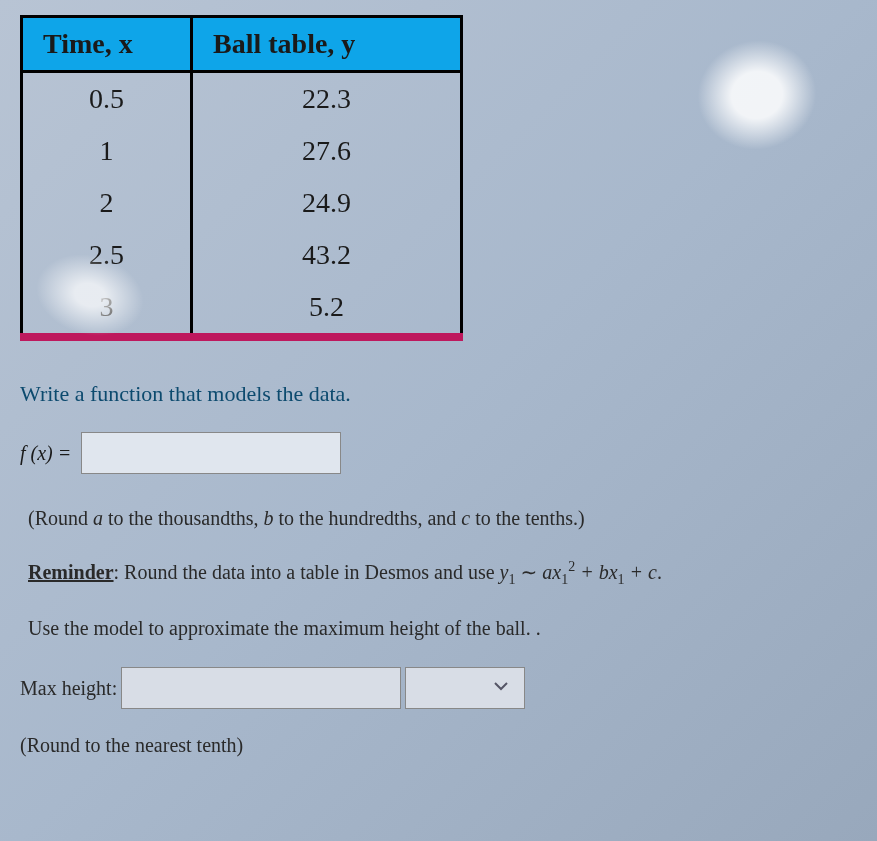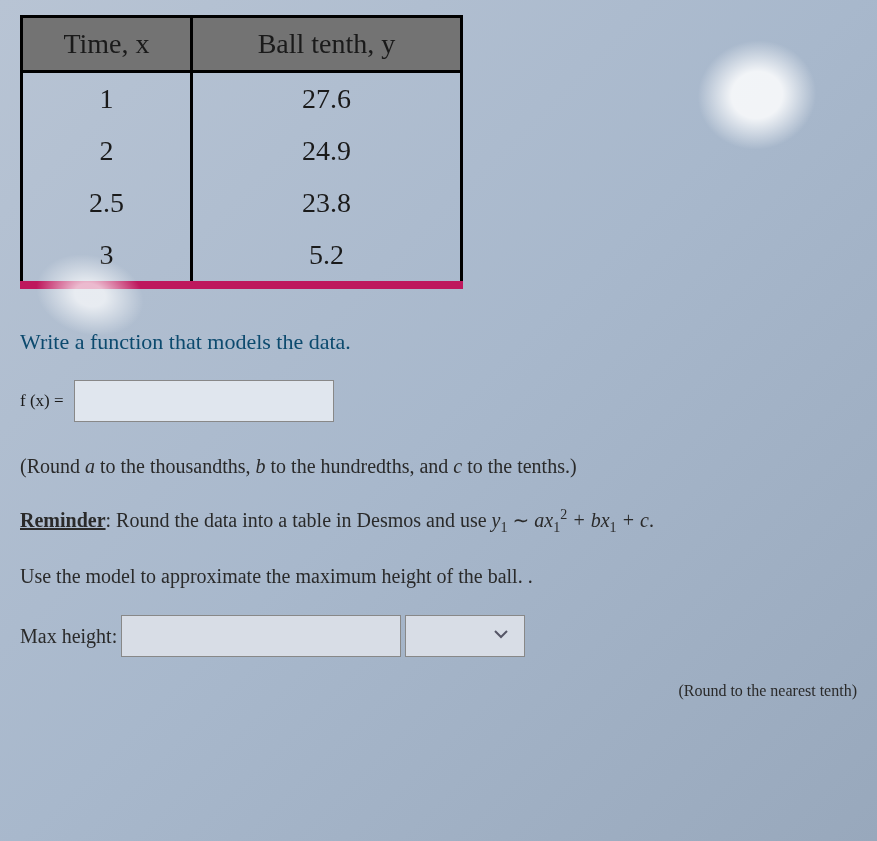--- a/index.html
+++ b/index.html
@@ -18,26 +18,26 @@
       overflow: hidden;
     }
     .table-container {
       margin-bottom: 40px;
     }
     table {
       border-collapse: collapse;
       border: 3px solid #000;
     }
     th {
-      background-color: #737373;
+      background-color: #0ea5e9;
       border: 3px solid #000;
       padding: 10px 20px;
       font-size: 28px;
-      font-weight: normal;
-      text-align: center;
+      font-weight: bold;
+      text-align: left;
     }
     th.col-time {
       width: 170px;
     }
     th.col-height {
       width: 270px;
     }
     td {
       border-left: 3px solid #000;
       border-right: 3px solid #000;
@@ -53,35 +53,36 @@
       font-size: 22px;
       color: #0c4a6e;
       margin: 35px 0 25px 0;
     }
     .formula-row {
       display: flex;
       align-items: center;
       margin: 20px 0 30px 0;
     }
     .formula-label {
-      font-size: 17px;
+      font-size: 20px;
+      font-style: italic;
       margin-right: 10px;
     }
     .input-box {
       background: #e0e6ee;
       border: 1px solid #888;
       height: 42px;
       width: 260px;
       font-size: 20px;
       padding: 5px 10px;
     }
     .paragraph {
       font-size: 20px;
       color: #2a2a2a;
-      margin: 25px 0;
+      margin: 25px 8px;
       line-height: 1.4;
     }
     .italic {
       font-style: italic;
     }
     .underline-bold {
       text-decoration: underline;
       font-weight: bold;
       text-align: center;
     }
@@ -108,24 +109,23 @@
       border: 1px solid #888;
       height: 42px;
       width: 120px;
       display: flex;
       align-items: center;
       justify-content: flex-end;
       padding-right: 15px;
       color: #556;
     }
     .footer-note {
-      font-size: 16px;
+      font-size: 20px;
       color: #2a2a2a;
       margin-top: 15px;
-      text-align: right;
     }
     .glare1 {
       position: absolute;
       top: 40px;
       right: 60px;
       width: 120px;
       height: 110px;
       background: radial-gradient(ellipse, rgba(255,255,255,0.85) 30%, rgba(255,255,255,0) 70%);
       border-radius: 10px;
       transform: rotate(-10deg);
@@ -152,35 +152,39 @@
     }
   </style>
 </head>
 <body>
 
 <div class="table-container">
   <table>
     <thead>
       <tr>
         <th class="col-time">Time, x</th>
-        <th class="col-height">Ball tenth, y</th>
+        <th class="col-height">Ball table, y</th>
       </tr>
     </thead>
     <tbody>
       <tr>
+        <td>0.5</td>
+        <td>22.3</td>
+      </tr>
+      <tr>
         <td>1</td>
         <td>27.6</td>
       </tr>
       <tr>
         <td>2</td>
         <td>24.9</td>
       </tr>
       <tr>
         <td>2.5</td>
-        <td>23.8</td>
+        <td>43.2</td>
       </tr>
       <tr>
         <td>3</td>
         <td>5.2</td>
       </tr>
     </tbody>
   </table>
 </div>
 
 <div class="instruction">Write a function that models the data.</div>

